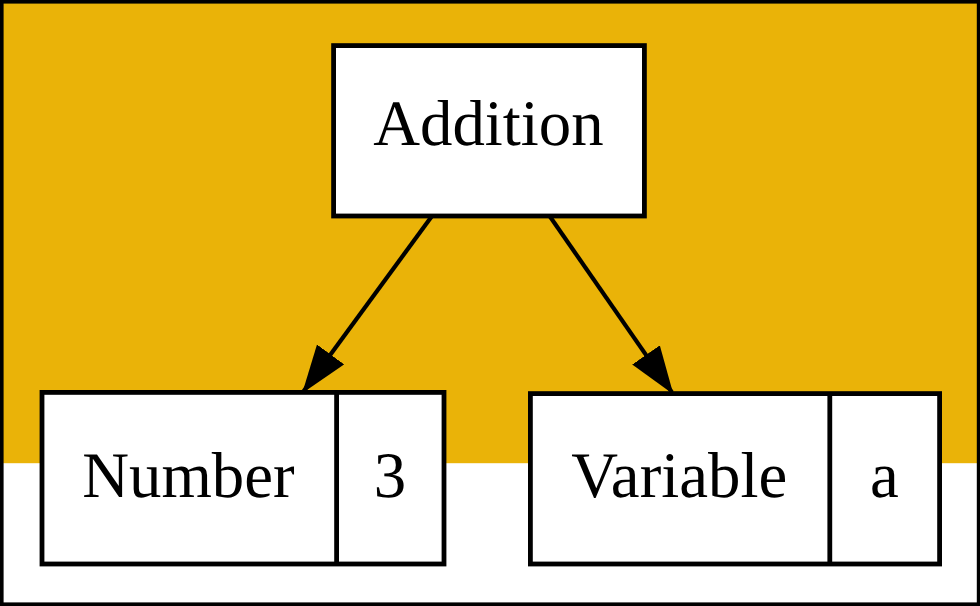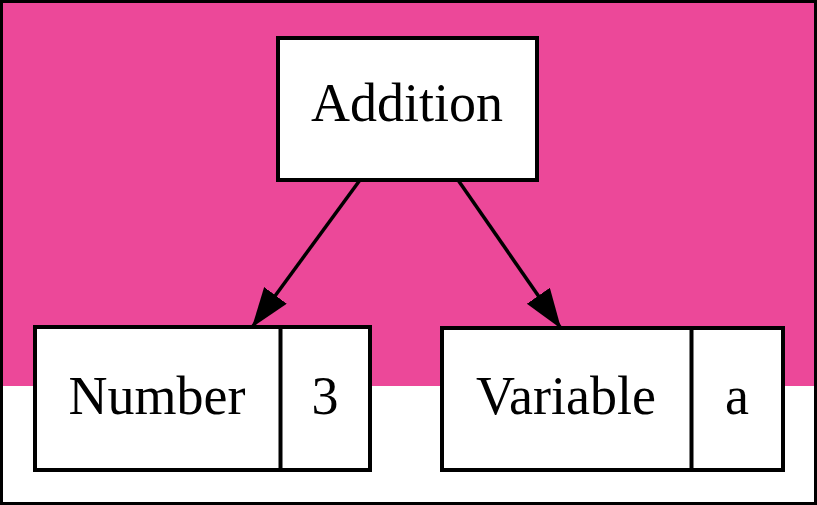--- a/index.html
+++ b/index.html
@@ -7,21 +7,21 @@
     padding: 0;
     background: #ffffff;
     width: 817px;
     height: 505px;
     overflow: hidden;
   }
   .diagram-stage {
     position: relative;
     width: 817px;
     height: 386px;
-    background: #ec4899;
+    background: #eab308;
   }
   svg {
     display: block;
   }
   .node-box {
     fill: #ffffff;
     stroke: #000000;
     stroke-width: 4;
   }
   .divider {

